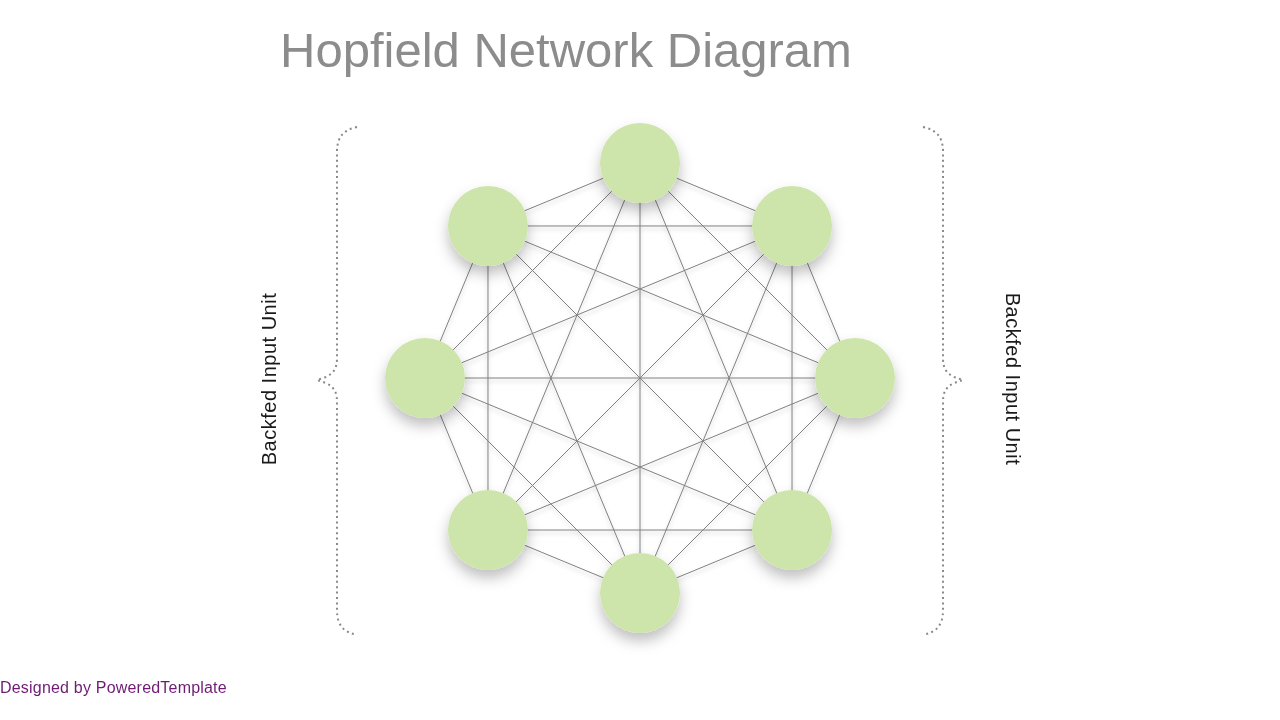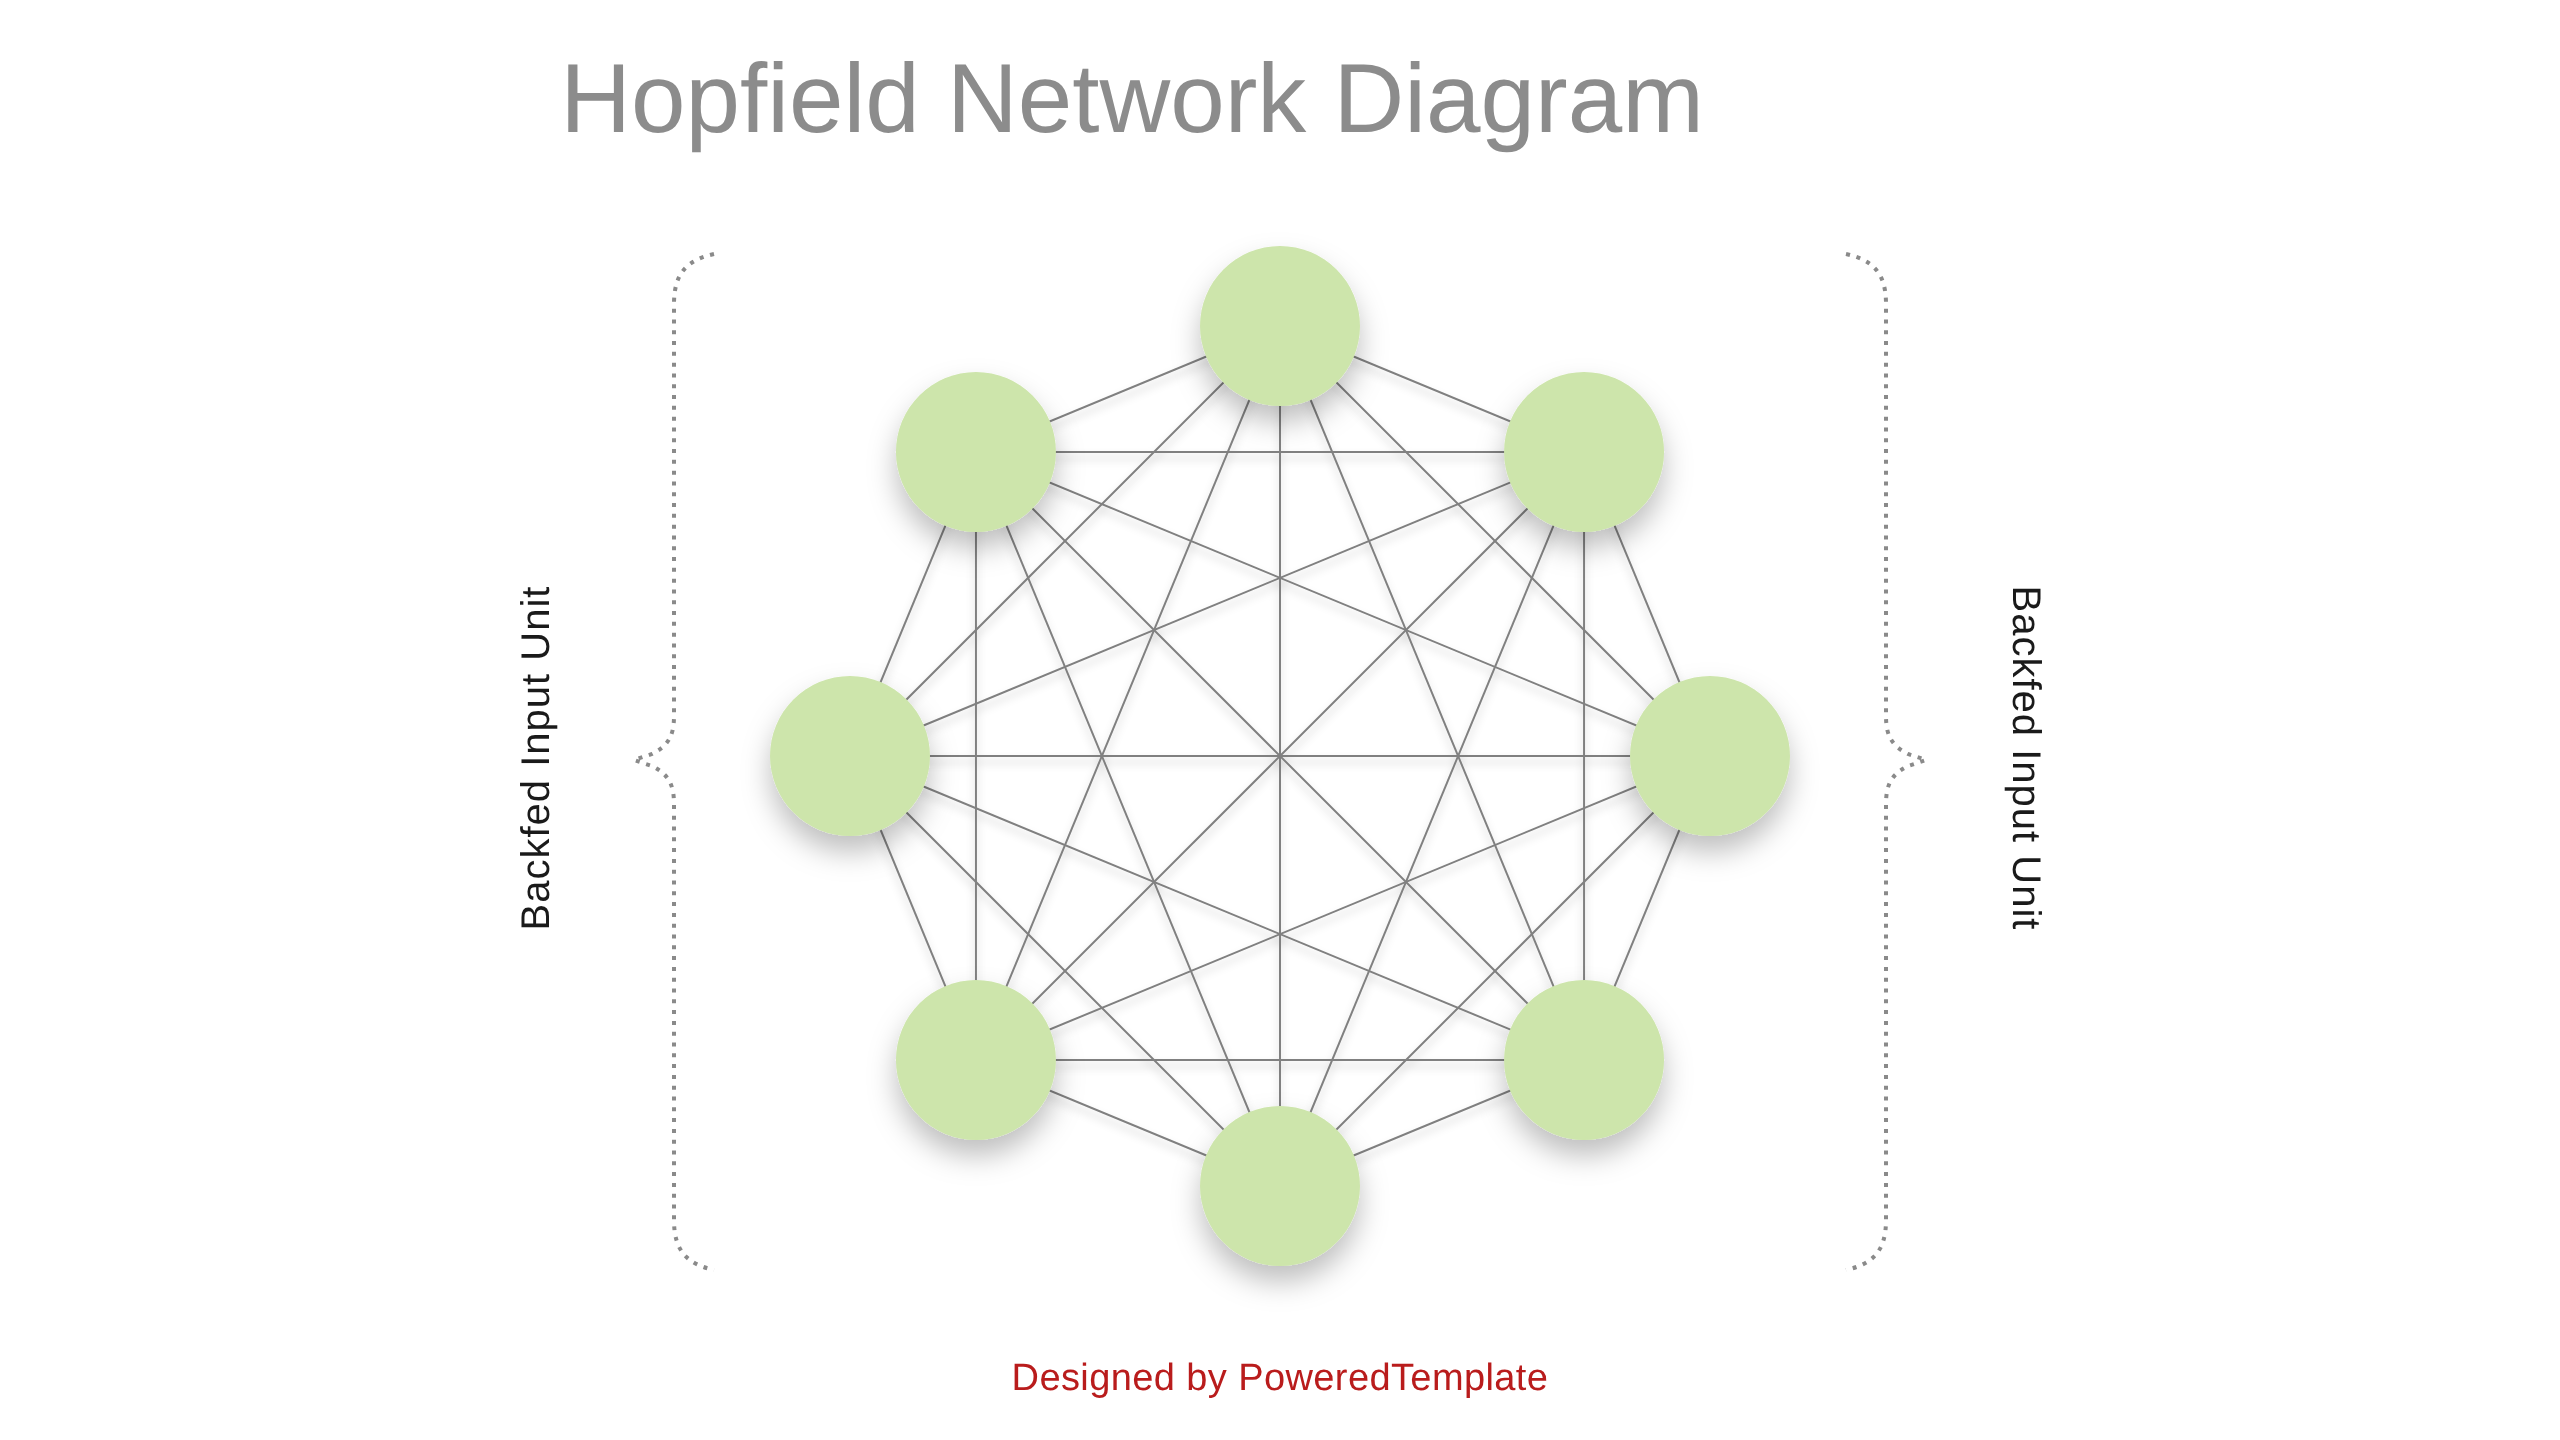--- a/index.html
+++ b/index.html
@@ -50,23 +50,23 @@
   .side-label.right {
     left: 1012px;
     top: 379px;
     transform: translate(-50%, -50%) rotate(90deg);
   }
   .footer {
     position: absolute;
     top: 679px;
     left: 0;
     width: 1280px;
-    text-align: center;
-    font-size: 19px;
-    color: #b91c1c;
+    text-align: left;
+    font-size: 16px;
+    color: #701a75;
     letter-spacing: 0.2px;
   }
 </style>
 </head>
 <body>
 
 <div class="slide">
 
   <div class="title">Hopfield Network Diagram</div>
 

